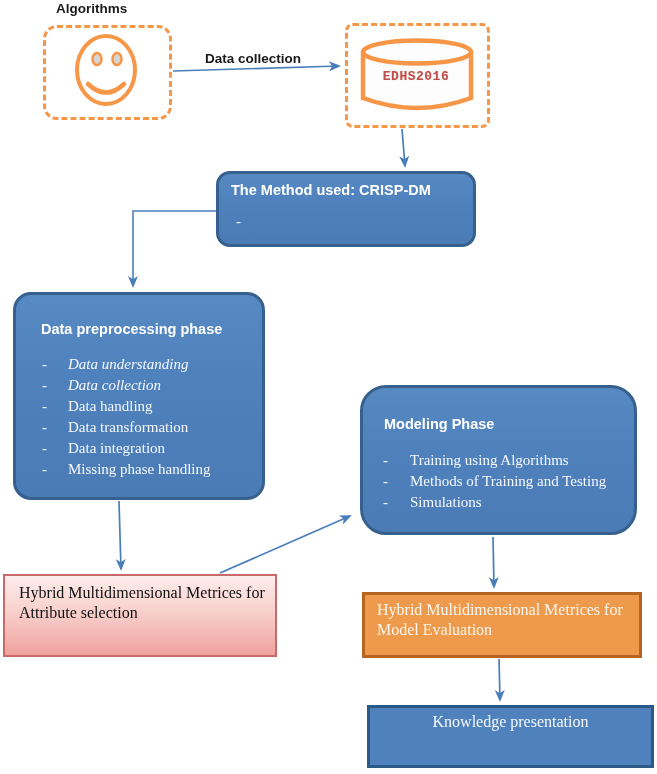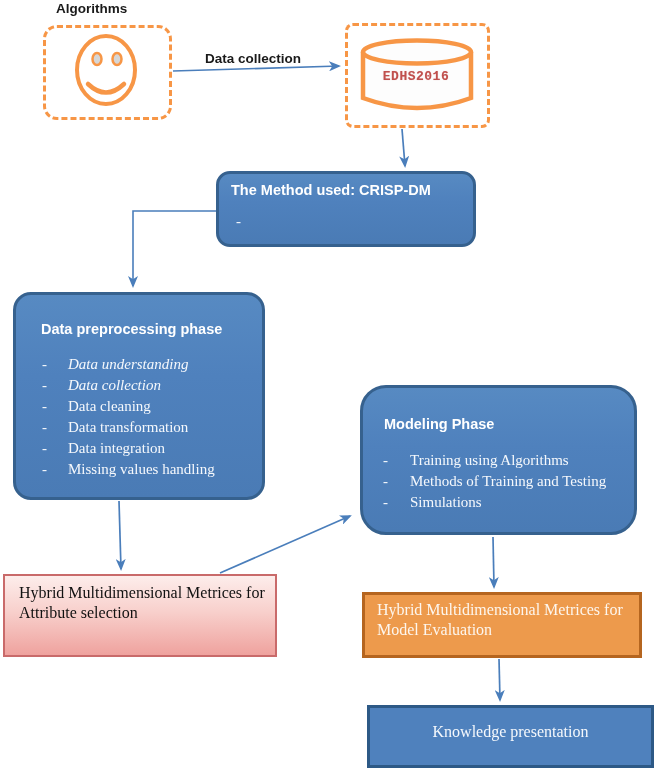--- a/index.html
+++ b/index.html
@@ -100,21 +100,21 @@
   
   .knowledge-box {
     left: 367px; top: 705px; width: 287px; height: 63px;
     background: #4f81bd;
     border: 3px solid #2d5986;
     box-sizing: border-box;
     font-family: "Liberation Serif", serif;
     font-size: 16px;
     color: #f5f8fc;
     text-align: center;
-    padding-top: 15px;
+    padding-top: 5px;
   }
 
   
   .edhs-label {
     left: 362px; top: 69px; width: 108px;
     text-align: center;
     font-family: Liberation Mono, monospace;
     font-weight: bold;
     font-size: 13px;
     letter-spacing: 0.5px;
@@ -165,33 +165,33 @@
       <div class="bullet-row italic">
         <span class="dash">-</span>
         <span class="bullet-text">Data understanding</span>
       </div>
       <div class="bullet-row italic">
         <span class="dash">-</span>
         <span class="bullet-text">Data collection</span>
       </div>
       <div class="bullet-row">
         <span class="dash">-</span>
-        <span class="bullet-text">Data cleaning</span>
+        <span class="bullet-text">Data handling</span>
       </div>
       <div class="bullet-row">
         <span class="dash">-</span>
         <span class="bullet-text">Data transformation</span>
       </div>
       <div class="bullet-row">
         <span class="dash">-</span>
         <span class="bullet-text">Data integration</span>
       </div>
       <div class="bullet-row">
         <span class="dash">-</span>
-        <span class="bullet-text">Missing values handling</span>
+        <span class="bullet-text">Missing phase handling</span>
       </div>
     </div>
   </div>
 
   <div class="abs blue-box modeling">
     <div class="box-title">Modeling Phase</div>
     <div class="bullet-list">
       <div class="bullet-row">
         <span class="dash">-</span>
         <span class="bullet-text">Training using Algorithms</span>

